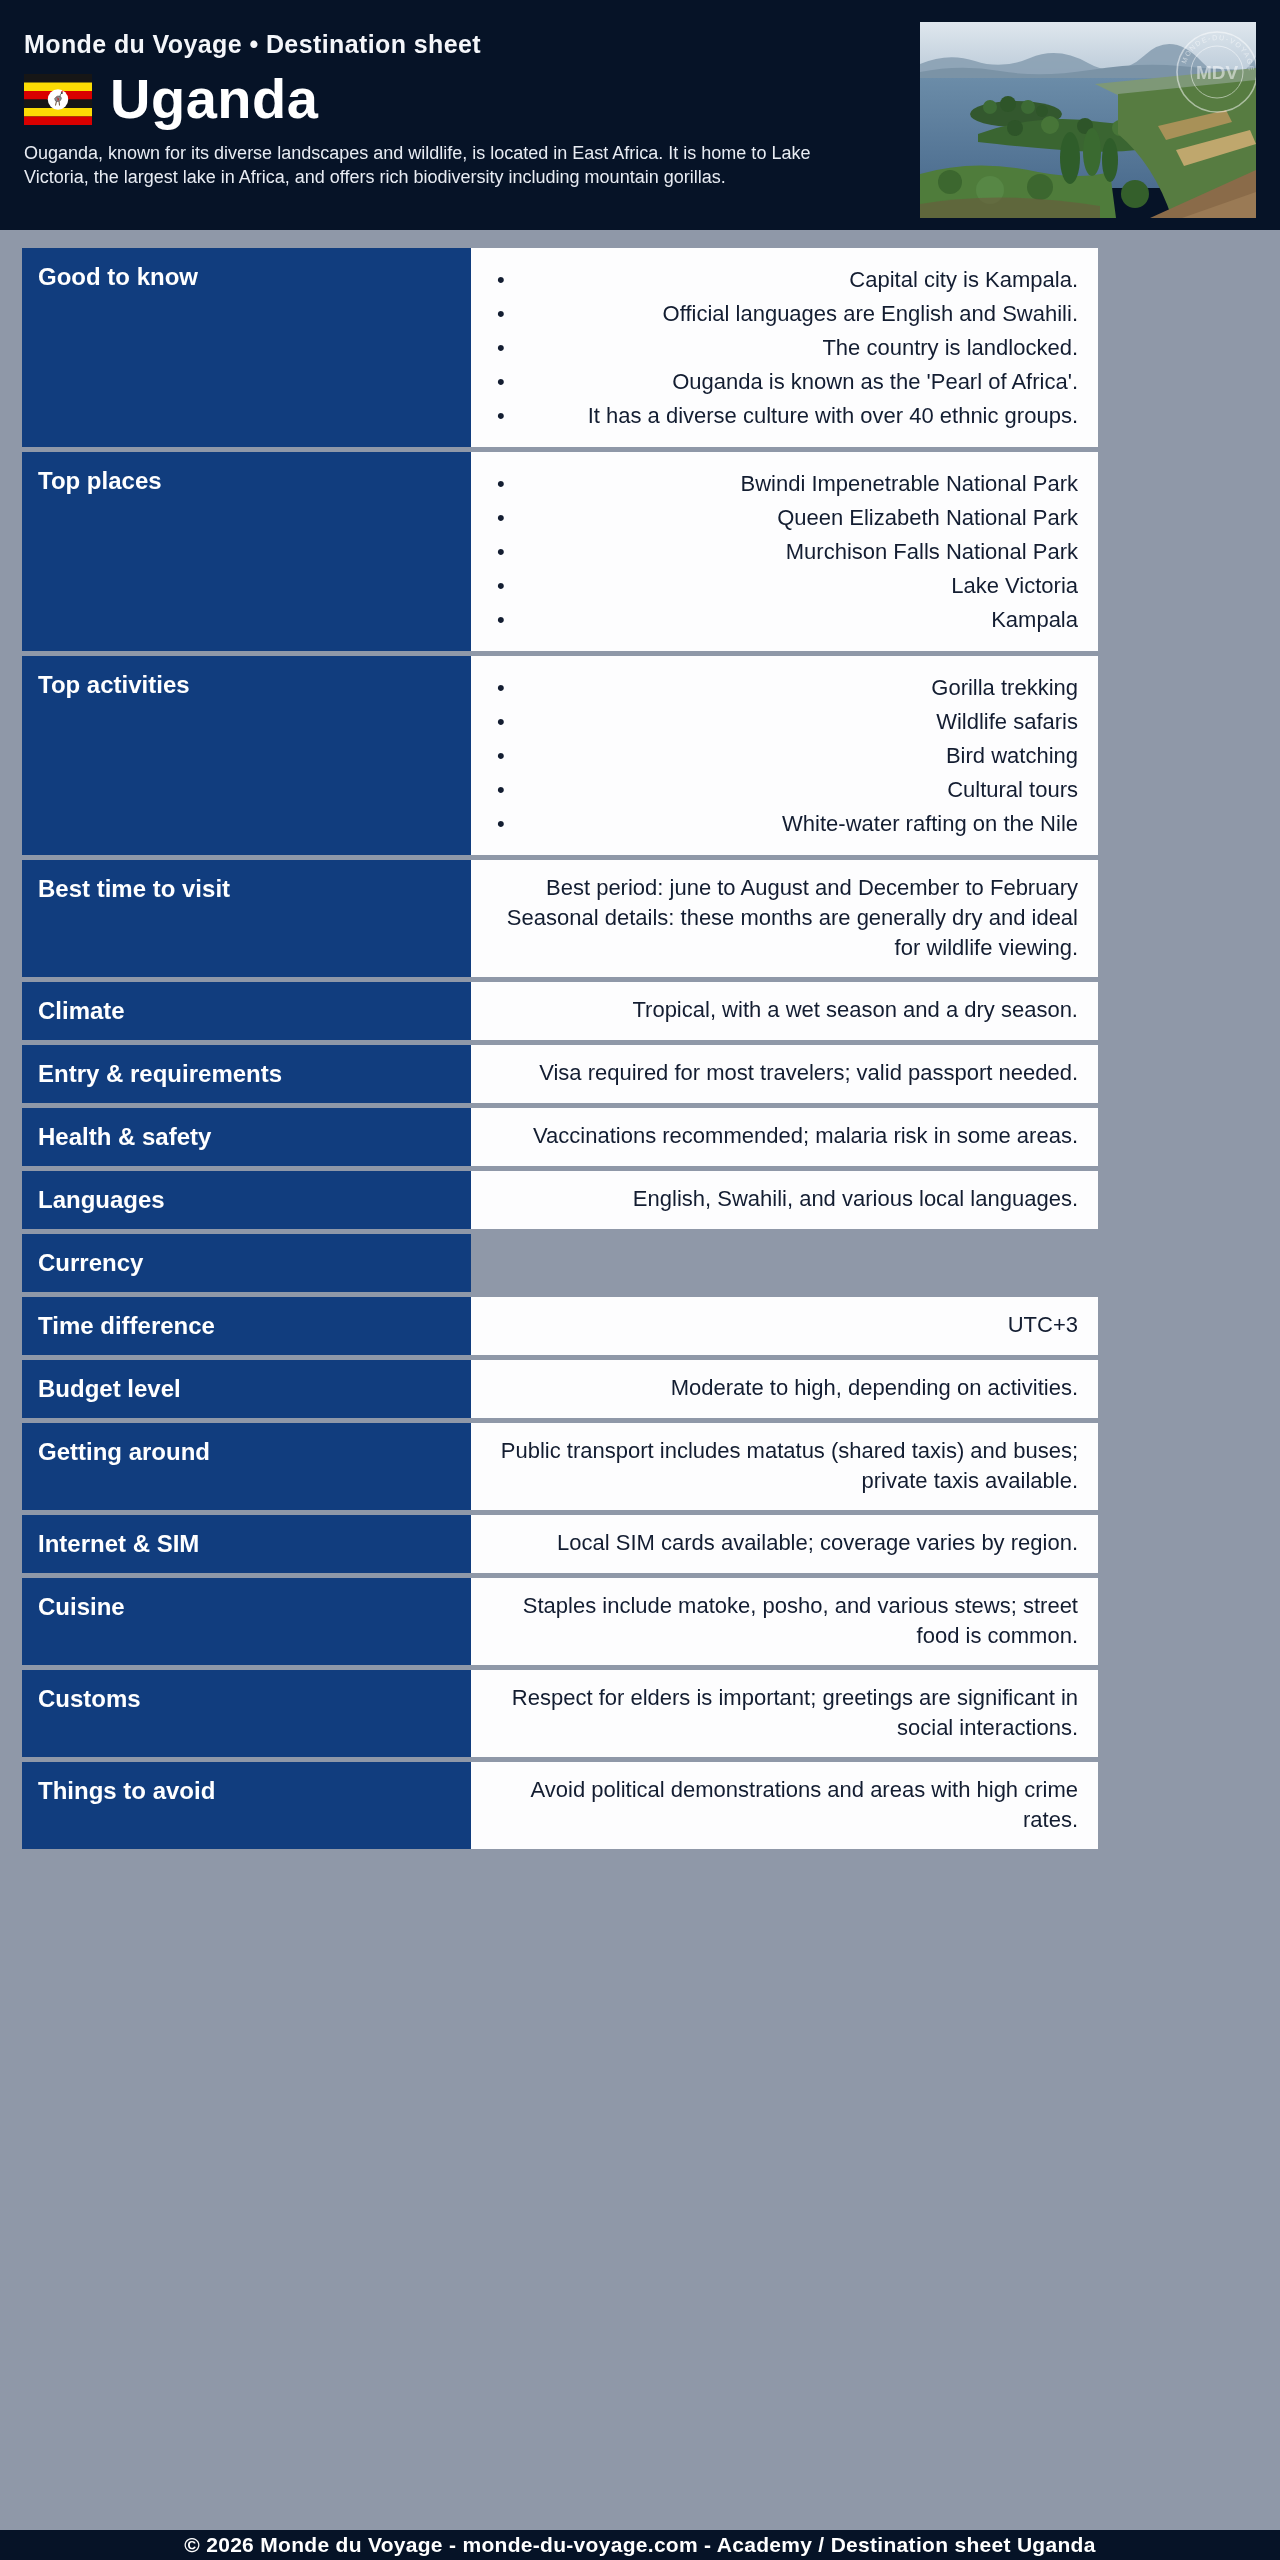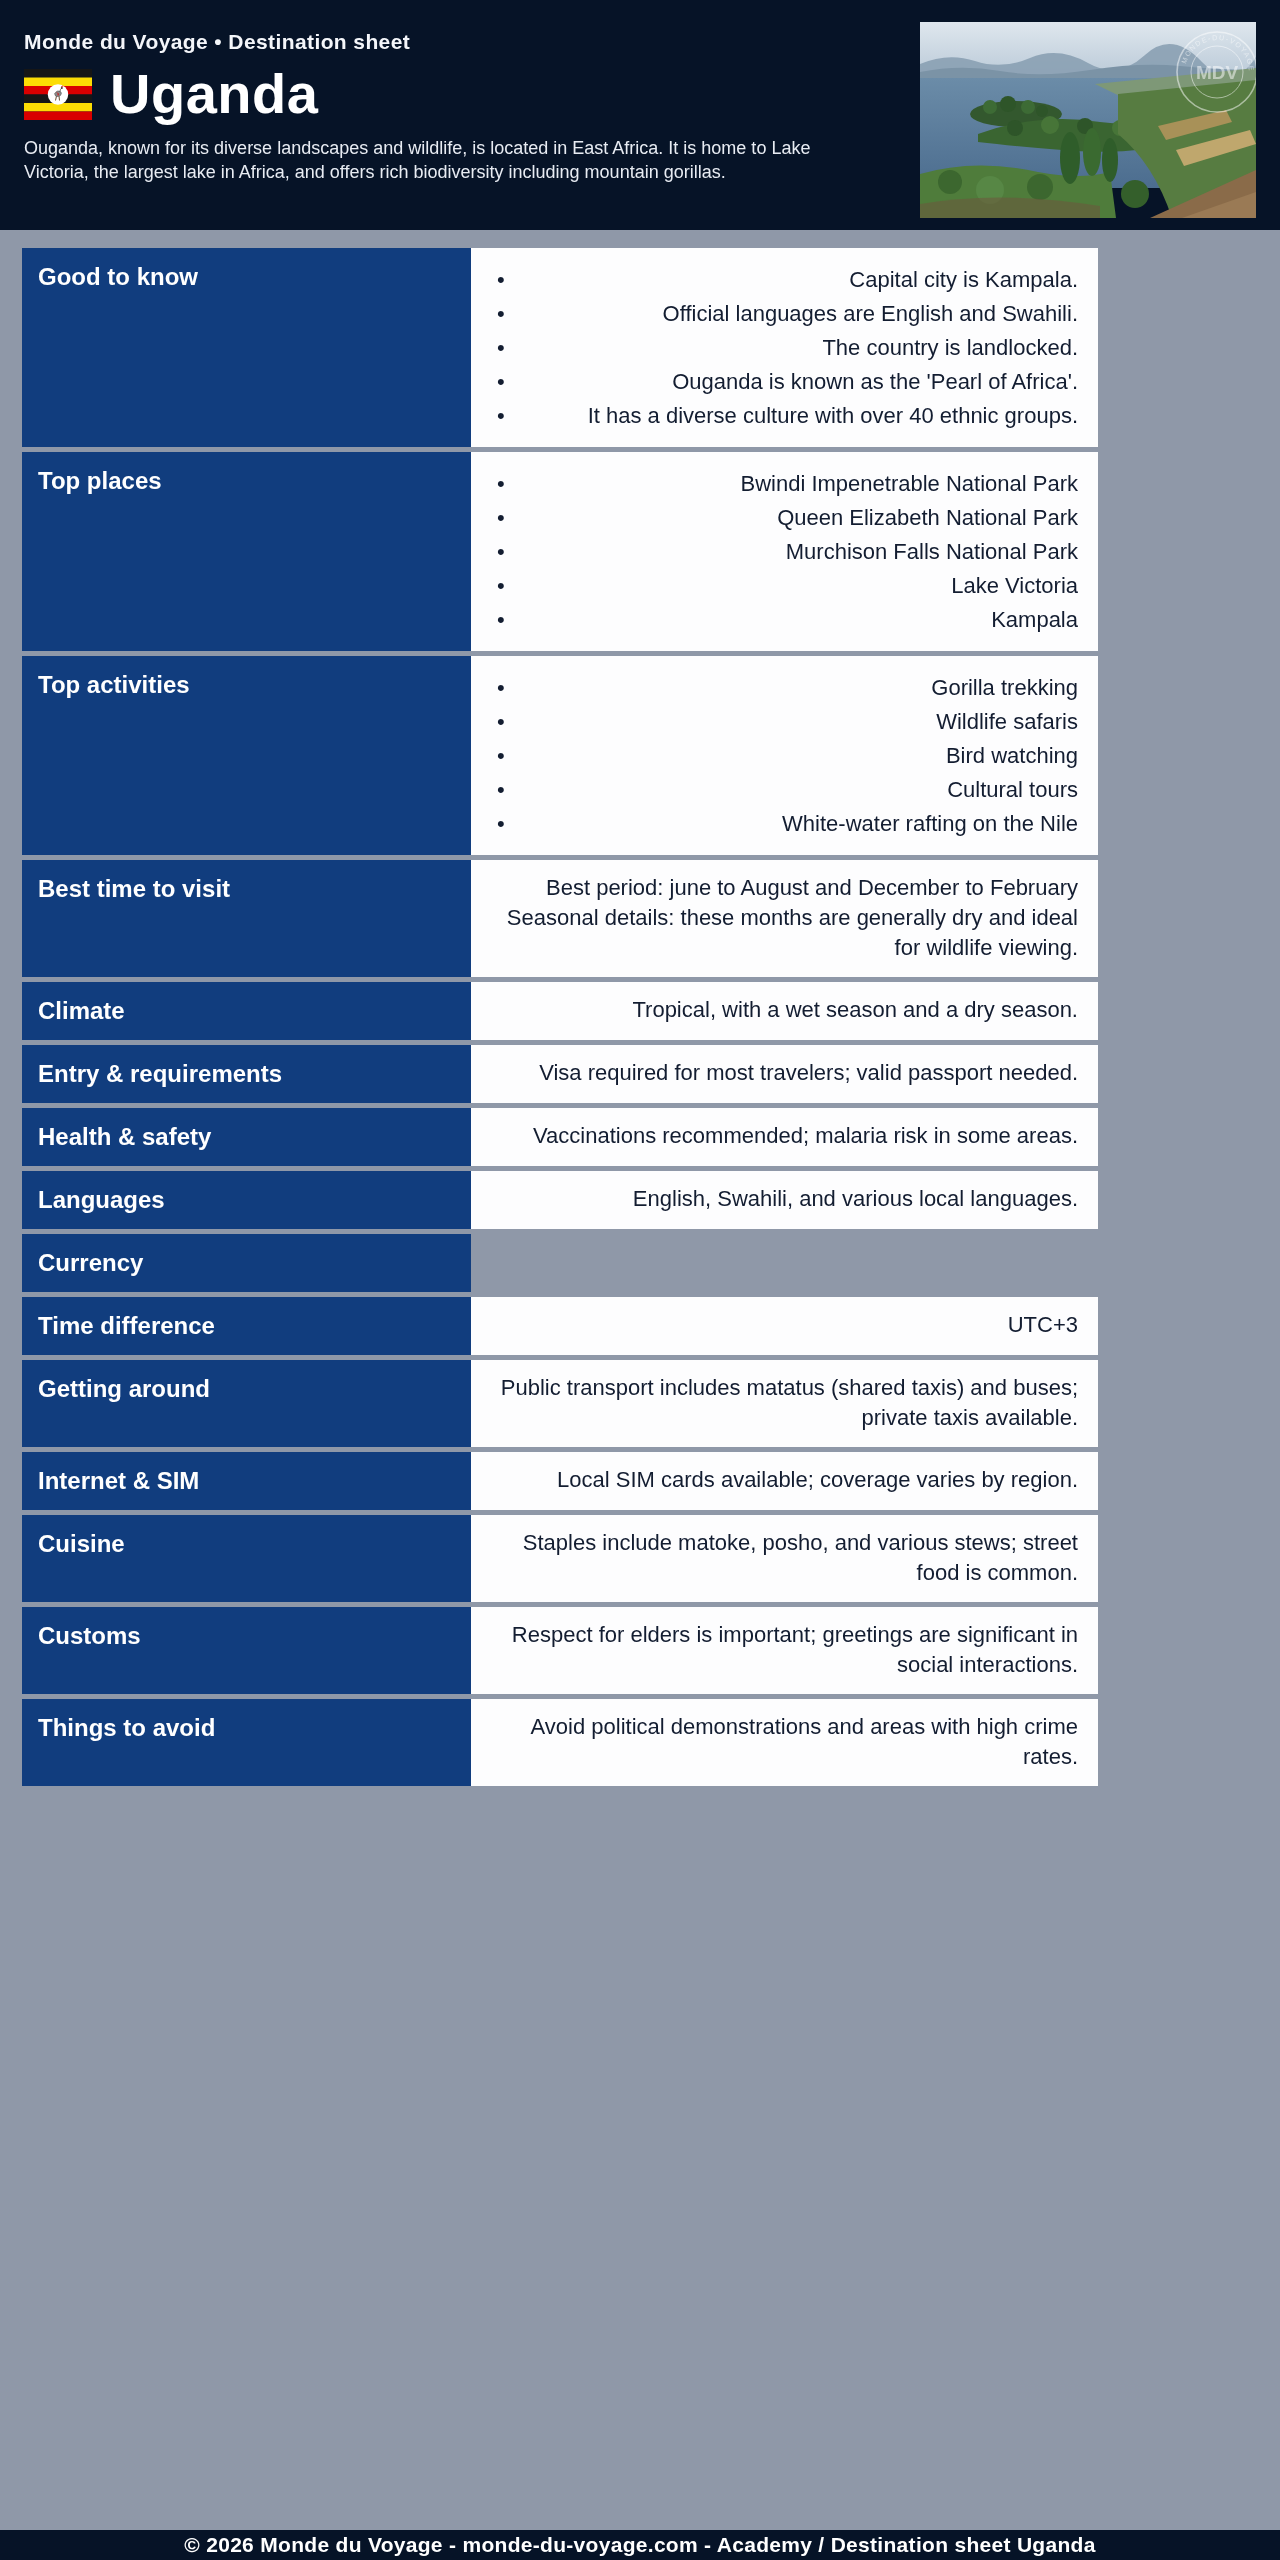--- a/index.html
+++ b/index.html
@@ -21,21 +21,21 @@
   
   .header{
     background:var(--navy);
     color:#fff;
     height:230px;
     display:flex;justify-content:space-between;align-items:flex-start;
     padding:22px 24px 0 24px;
   }
   .header-left{padding-top:8px;}
   .kicker{
-    font-size:21px;font-weight:bold;letter-spacing:.4px;color:#f4f6fa;
+    font-size:25px;font-weight:bold;letter-spacing:.4px;color:#f4f6fa;
   }
   .title-row{display:flex;align-items:center;gap:18px;margin-top:12px;}
   .flag{width:68px;height:51px;display:block;flex:0 0 auto;}
   .page-title{font-size:56px;font-weight:bold;line-height:1;letter-spacing:.5px;}
   .description{
     margin-top:14px;font-size:18px;line-height:1.35;color:var(--desc);
     max-width:845px;
   }
   .photo{width:336px;height:196px;flex:0 0 auto;display:block;}
   
@@ -223,20 +223,24 @@
   <section class="row">
     <div class="cell-label">Currency</div>
   </section>
 
 
   <section class="row">
     <div class="cell-label">Time difference</div>
     <div class="cell-content">UTC+3</div>
   </section>
 
+  <section class="row">
+    <div class="cell-label">Budget level</div>
+    <div class="cell-content">Moderate to high, depending on activities.</div>
+  </section>
 
   <section class="row">
     <div class="cell-label">Getting around</div>
     <div class="cell-content">Public transport includes matatus (shared taxis) and buses; private taxis available.</div>
   </section>
 
   <section class="row">
     <div class="cell-label">Internet &amp; SIM</div>
     <div class="cell-content">Local SIM cards available; coverage varies by region.</div>
   </section>

